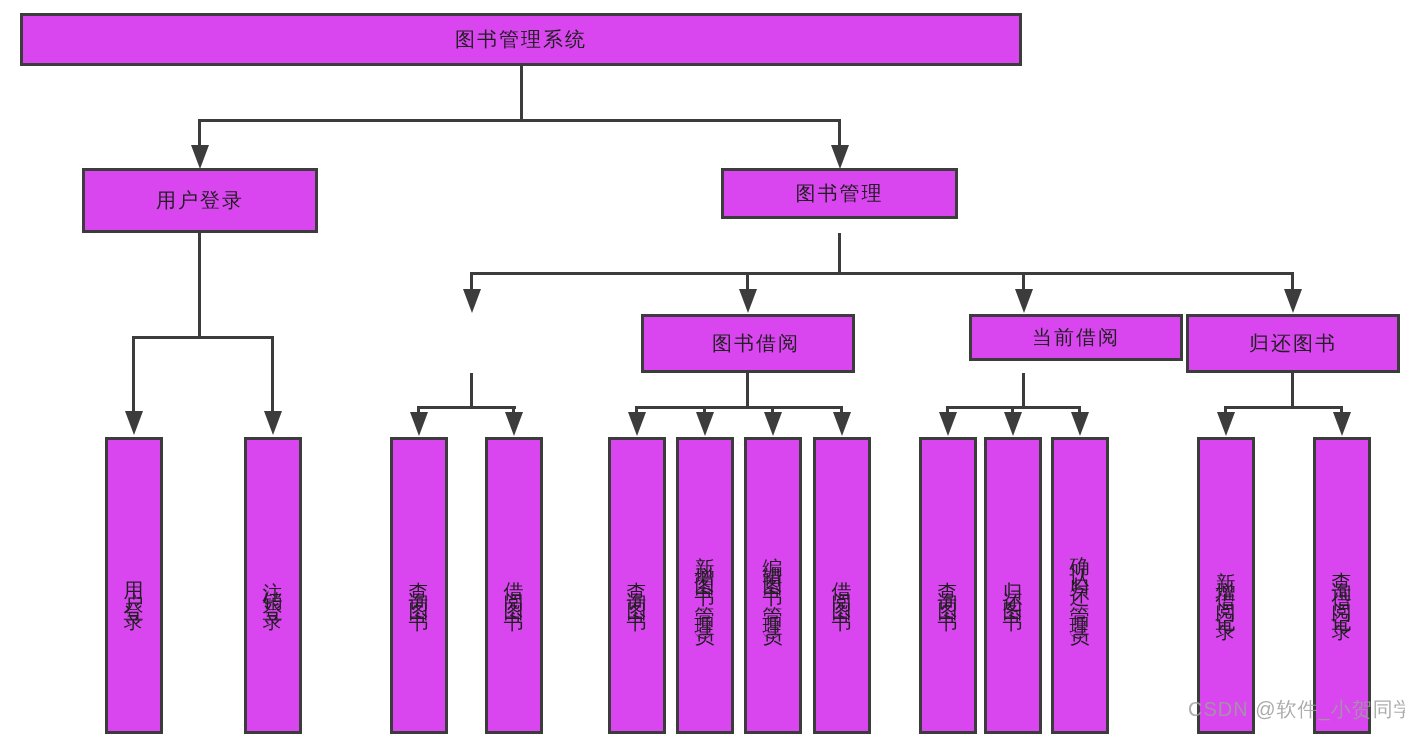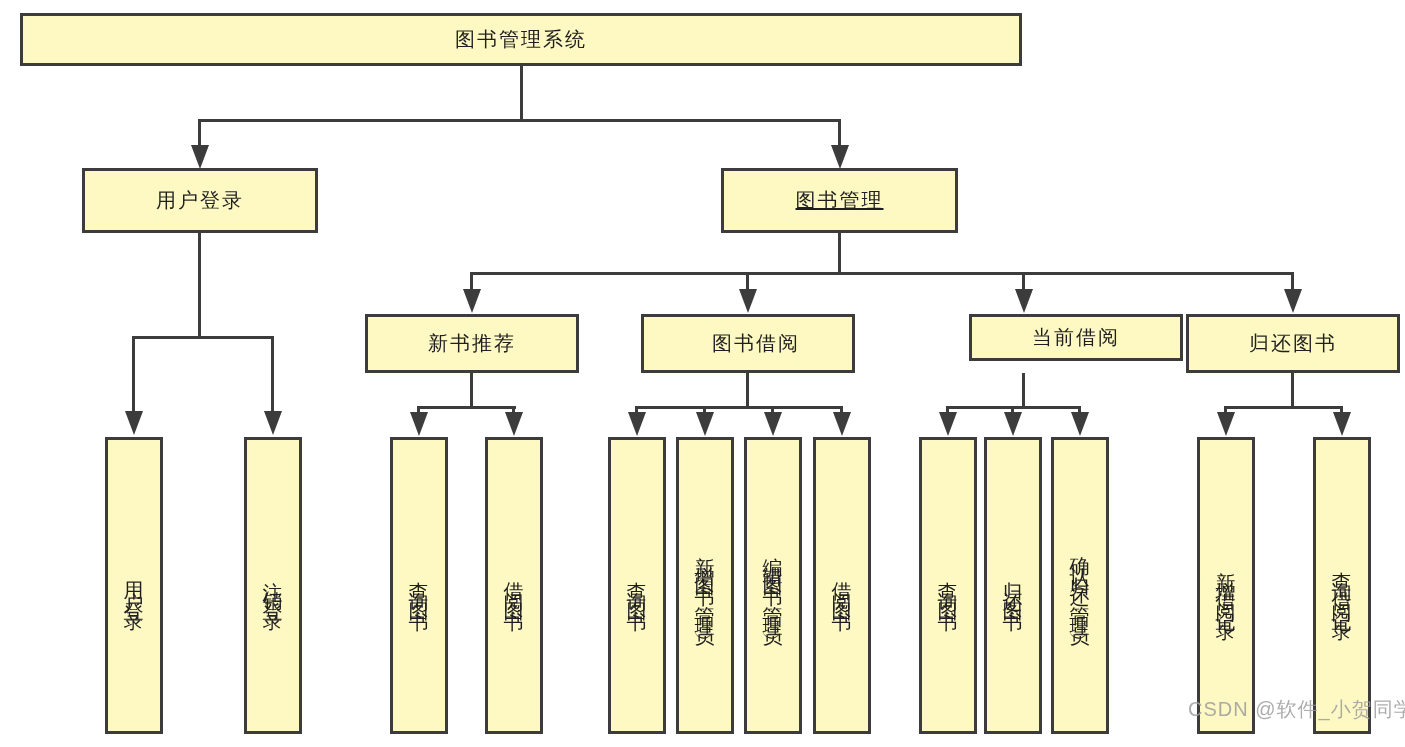--- a/index.html
+++ b/index.html
@@ -7,21 +7,21 @@
     position: relative;
     width: 1405px;
     height: 747px;
     background: #ffffff;
     overflow: hidden;
     font-family: "Liberation Sans", sans-serif;
   }
   .node {
     position: absolute;
     box-sizing: border-box;
-    background: #fef9c3;
+    background: #d946ef;
     border: 3px solid #3c3c3c;
     display: flex;
     align-items: center;
     justify-content: center;
     font-size: 20px;
     color: #1f1f1f;
     letter-spacing: 2px;
     text-align: center;
   }
   .vert {
@@ -54,23 +54,22 @@
 </style>
 </head>
 <body>
 
 <div id="canvas">
 
   <div class="node" style="left:20px; top:13px; width:1002px; height:53px;">图书管理系统</div>
 
   <div class="node" style="left:82px; top:168px; width:236px; height:65px;">用户登录</div>
 
-  <div class="node" style="left:721px; top:168px; width:237px; height:65px;text-decoration:underline;">图书管理</div>
+  <div class="node" style="left:721px; top:168px; width:237px; height:51px;">图书管理</div>
 
-  <div class="node" style="left:365px; top:314px; width:214px; height:59px;">新书推荐</div>
 
   <div class="node" style="left:641px; top:314px; width:214px; height:59px;padding-left:16px;">图书借阅</div>
 
   <div class="node" style="left:969px; top:314px; width:214px; height:47px;">当前借阅</div>
 
   <div class="node" style="left:1186px; top:314px; width:214px; height:59px;">归还图书</div>
 
   <div class="node vert" style="left:105px;">用户登录</div>
   <div class="node vert" style="left:244px;">注销登录</div>
 

